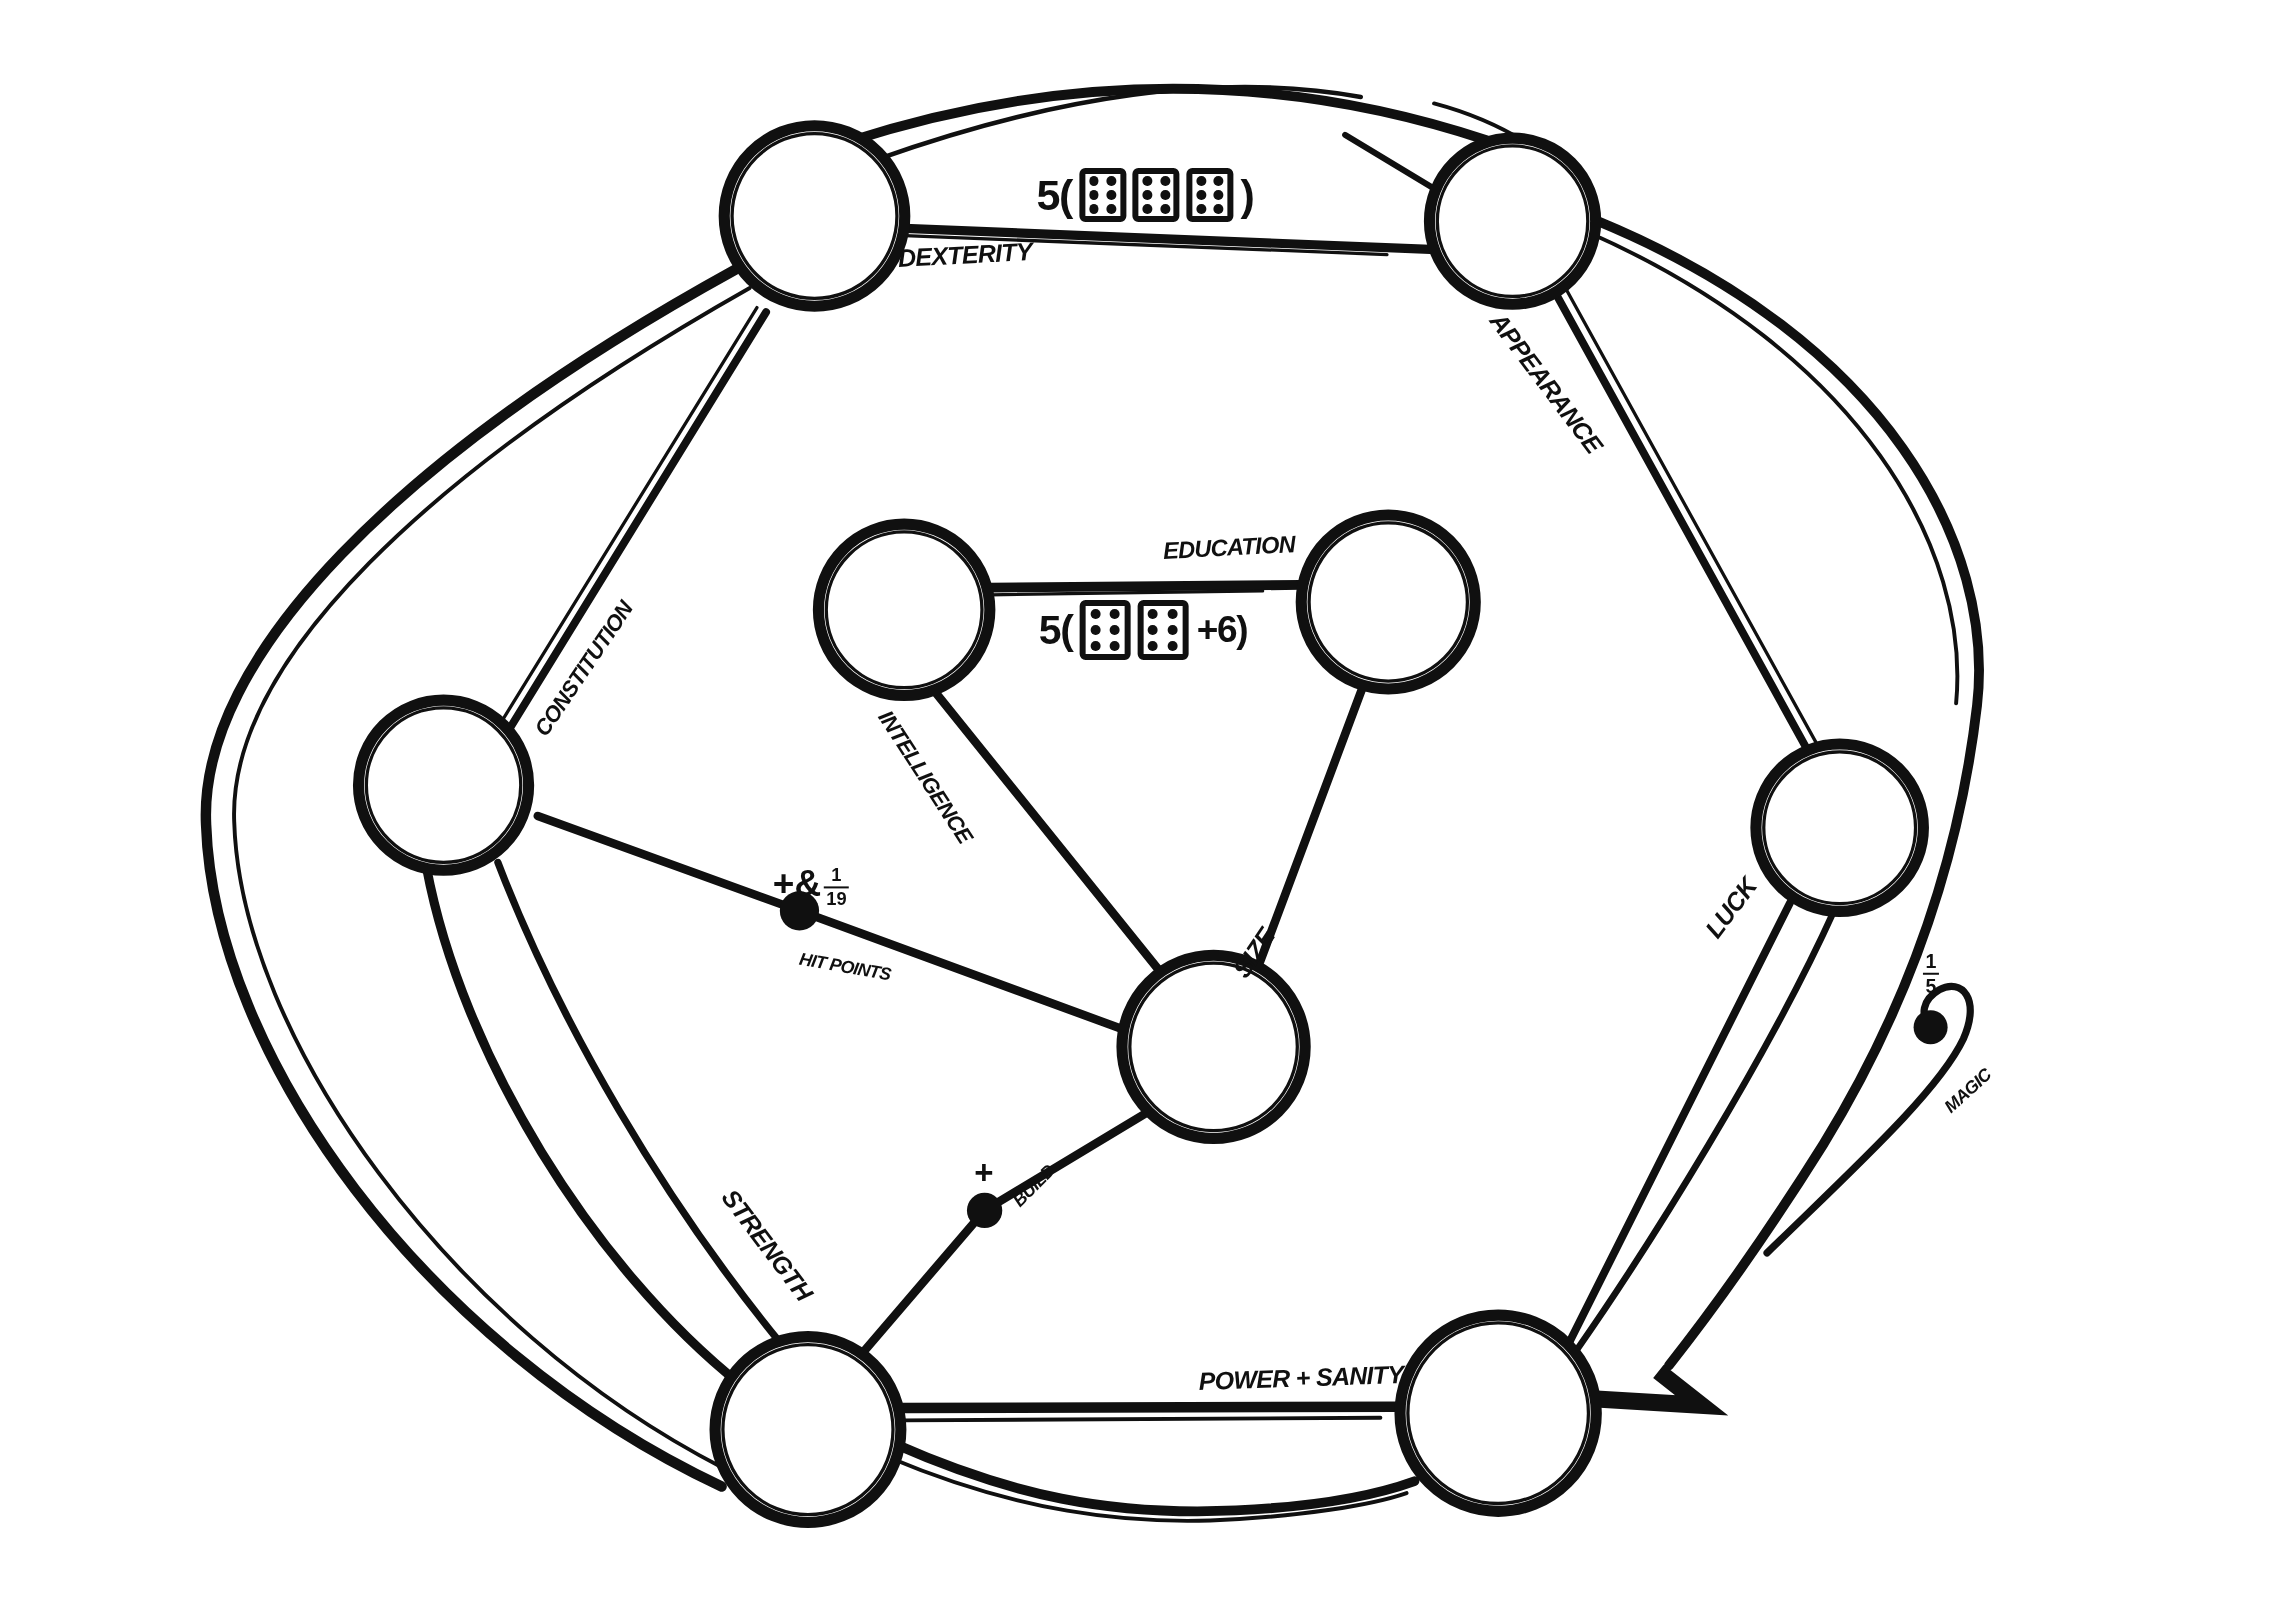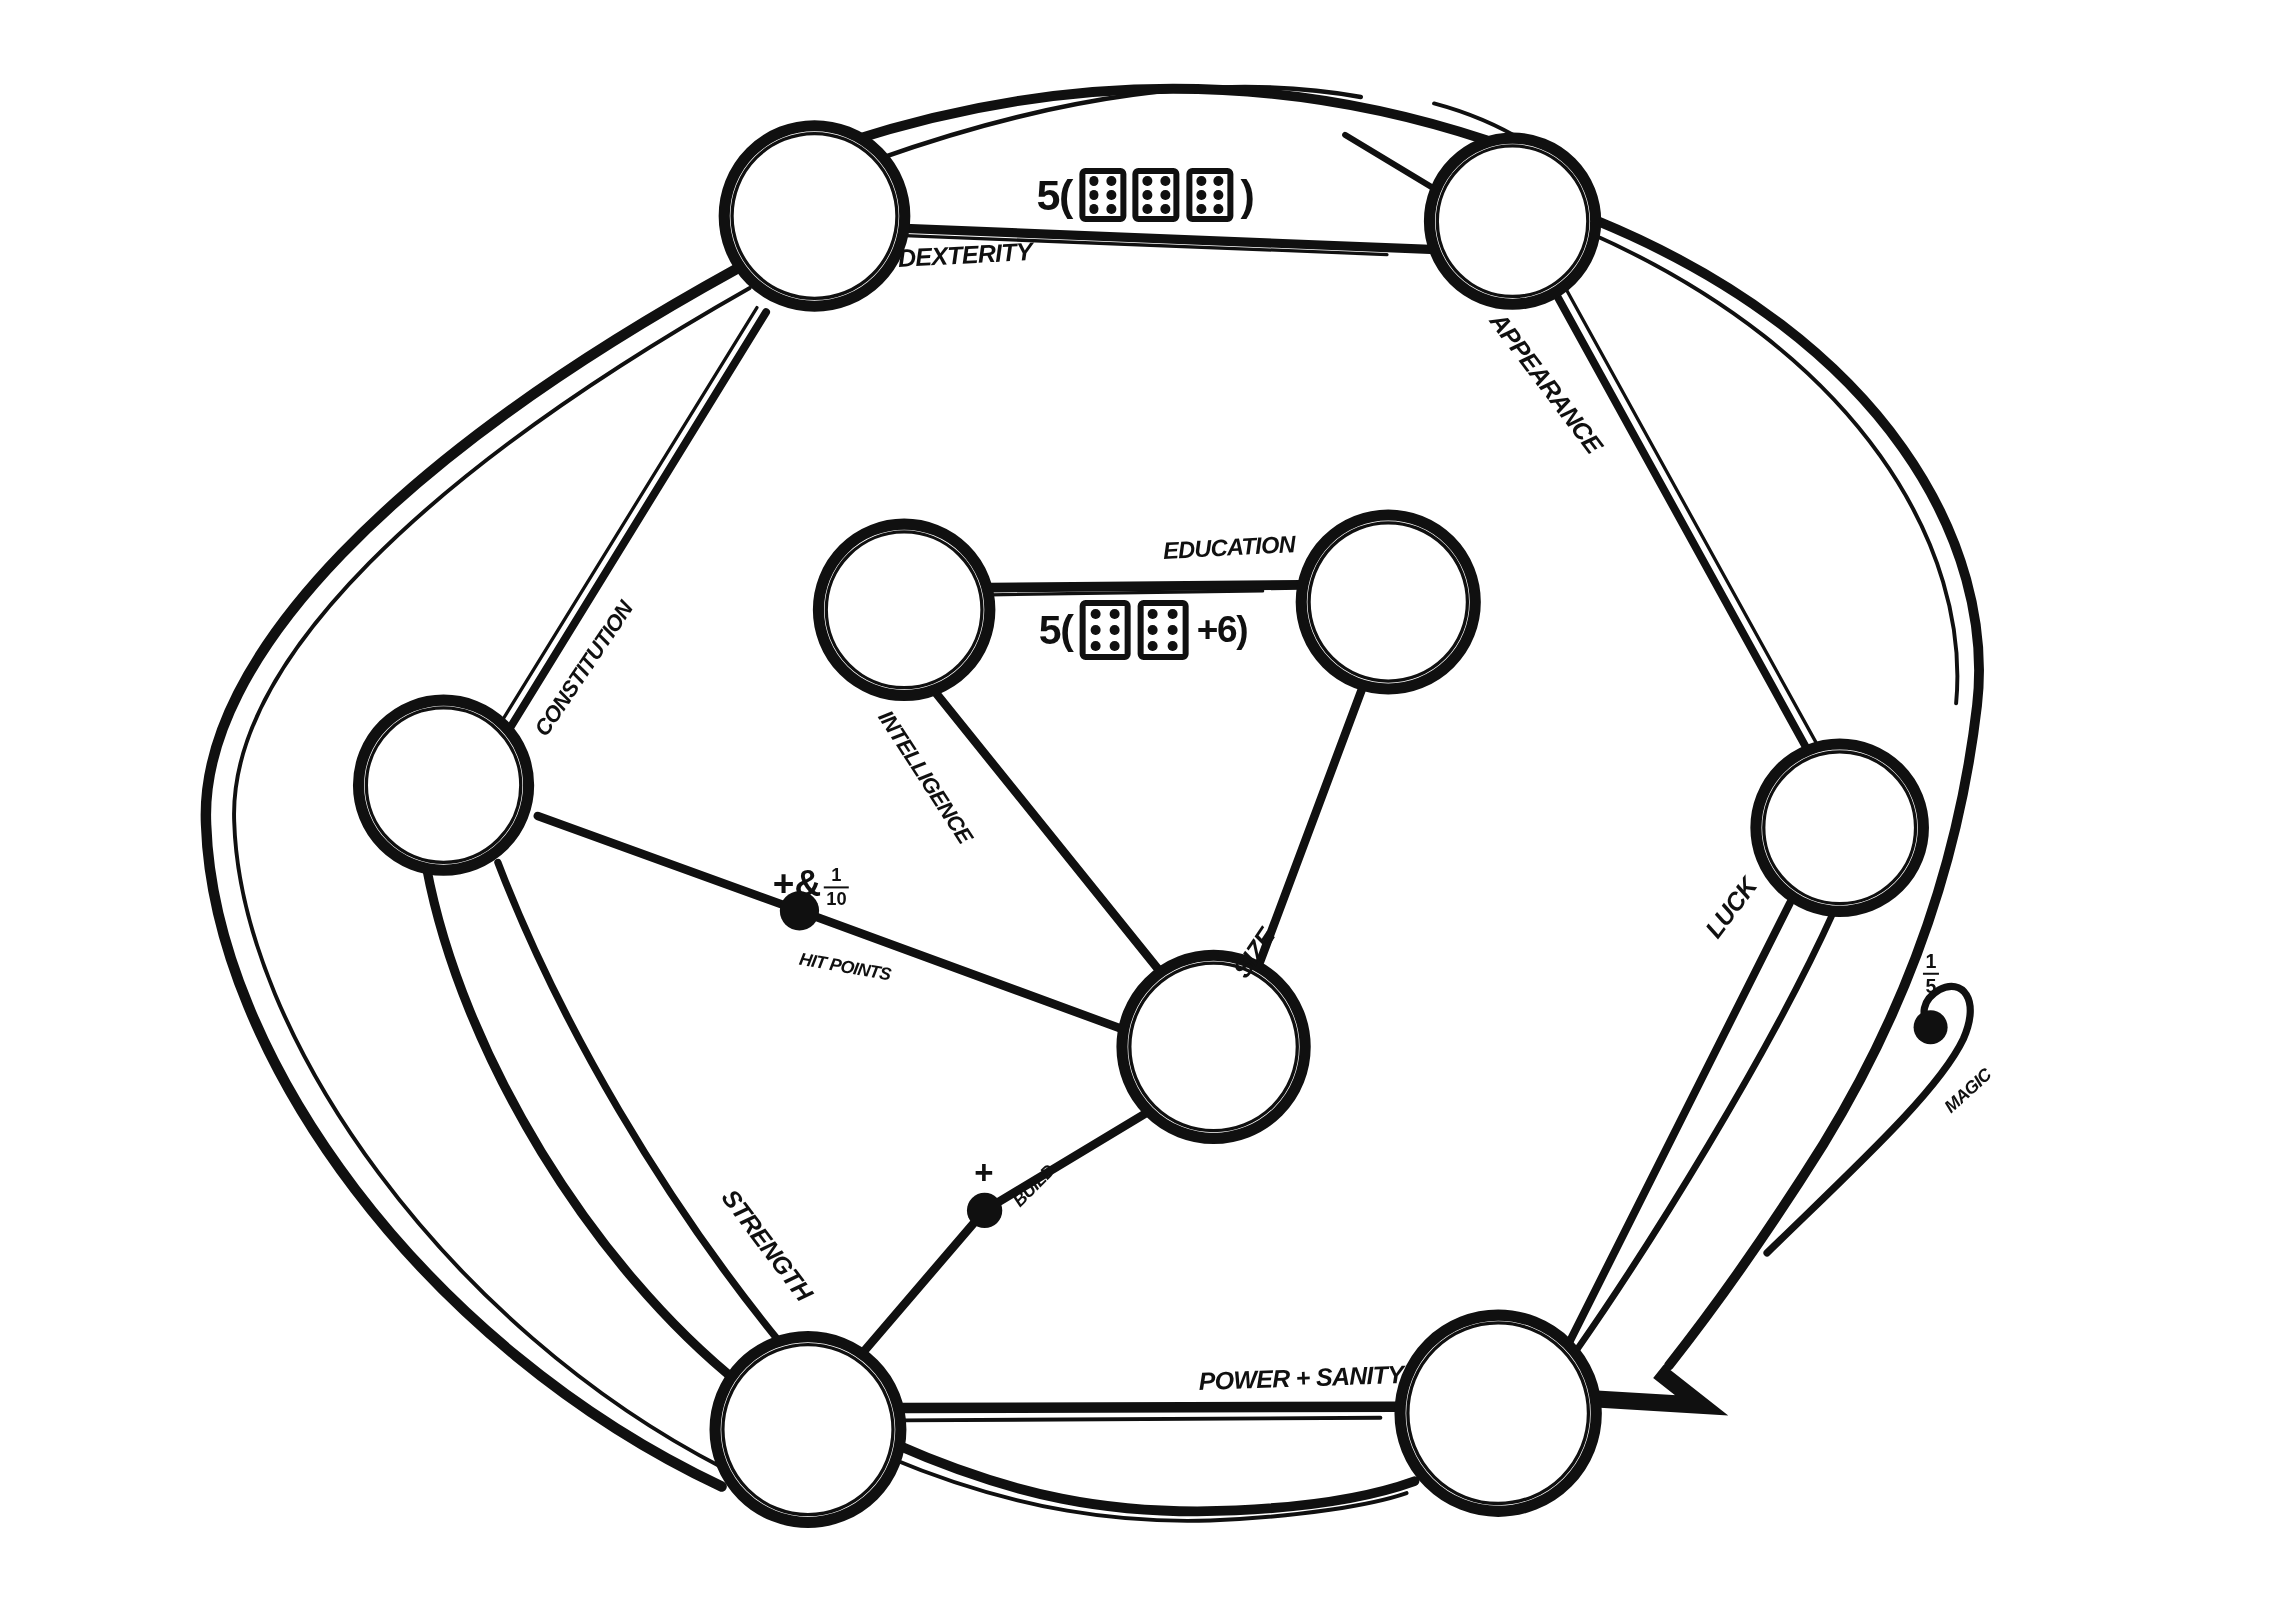--- a/index.html
+++ b/index.html
@@ -184,21 +184,21 @@
         <span class="pip"></span>
         <span class="pip"></span>
     </span>
     <span class="roll-txt" style="font-size:37px;margin-left:5.2px;">+6)</span>
   </div>
 
   <div class="formula" style="left:811px;top:887px;transform:translate(-50%,-50%);align-items:flex-start;">
     <span style="font-size:37px;line-height:1;">+&amp;</span>
     <span class="frac" style="font-size:18.3px;margin-left:2.6px;margin-top:1.3px;">
       <span class="num">1</span>
-      <span class="den">10</span>
+      <span class="den">19</span>
     </span>
   </div>
 
   <div class="formula" style="left:984px;top:1172px;transform:translate(-50%,-50%);">
     <span style="font-size:33px;line-height:1;">+</span>
   </div>
 
   <div class="formula" style="left:1931px;top:974px;transform:translate(-50%,-50%);">
     <span class="frac" style="font-size:19.6px;">
       <span class="num">1</span>

